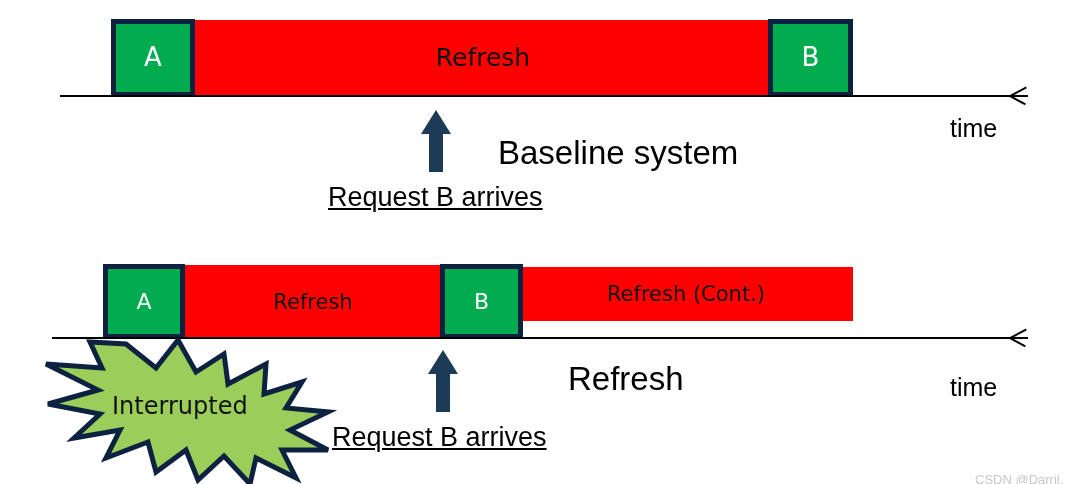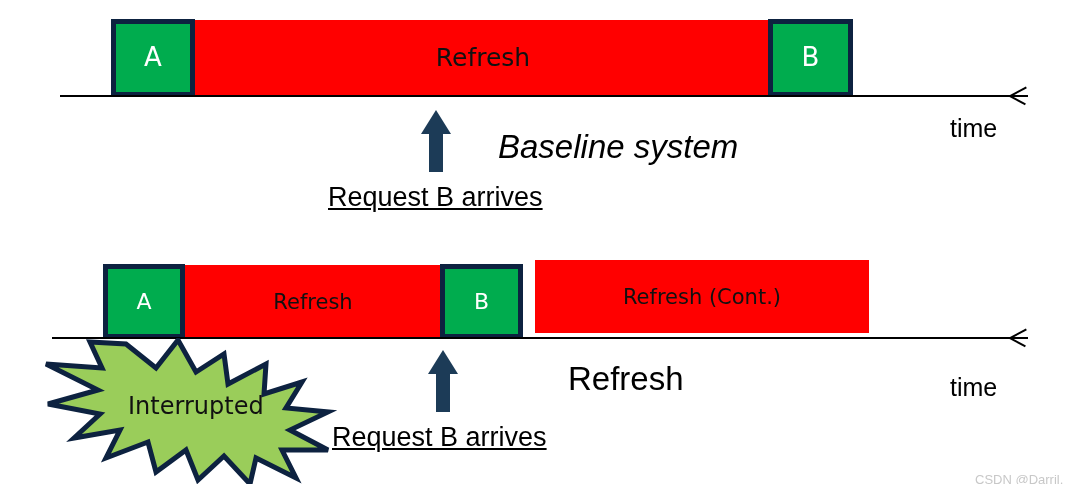--- a/index.html
+++ b/index.html
@@ -154,32 +154,32 @@
     <div class="axis-line" style="left:60px; top:95px; width:968px;"></div>
     <div class="axis-head" style="left:1010px; top:95px;"></div>
 
     <div class="up-arrow" style="left:421px; top:110px; width:30px; height:62px;">
       <div class="head" style="left:0px;"></div>
       <div class="shaft" style="left:8px; top:22px; width:14px; height:40px;"></div>
     </div>
 
     <div class="free-text txt-request" style="left:328px; top:182px;">Request B arrives</div>
 
-    <div class="free-text txt-big" style="left:498px; top:128px;font-style:italic;">Baseline system</div>
+    <div class="free-text txt-big" style="left:498px; top:134px;">Baseline system</div>
 
     <div class="free-text txt-time" style="left:950px; top:114px;">time</div>
   </div>
 
   <div>
 
     <div class="bar bar-red" style="left:182px; top:265px; width:262px; height:73px;">
       <div class="bar-label label-black label-small-black">Refresh</div>
     </div>
 
-    <div class="bar bar-red" style="left:519px; top:260px; width:334px; height:73px;margin-left:16px;">
+    <div class="bar bar-red" style="left:519px; top:267px; width:334px; height:54px;">
       <div class="bar-label label-black label-small-black">Refresh (Cont.)</div>
     </div>
 
     <div class="bar bar-green" style="left:103px; top:264px; width:82px; height:75px;">
       <div class="bar-label label-white label-small-white">A</div>
     </div>
 
     <div class="bar bar-green" style="left:440px; top:264px; width:83px; height:75px;">
       <div class="bar-label label-white label-small-white">B</div>
     </div>
@@ -188,21 +188,21 @@
     <div class="axis-head" style="left:1010px; top:337px;"></div>
 
     <svg class="starburst" style="left:28px; top:338px;" width="310" height="146" viewBox="0 0 310 146">
       <polygon points="
         98,6 128,30 150,2 168,34 196,16 200,46
         238,26 236,56 274,44 258,70 300,74 262,92
         300,112 254,112 268,140 228,120 222,146 196,118
         170,142 158,112 128,134 120,104 78,120 92,92
         46,100 72,76 20,66 70,52 18,26 74,30 62,4" fill="#9ACD5A" stroke="#0D2240" stroke-width="5" stroke-linejoin="miter"></polygon>
     </svg>
-    <div class="star-text" style="left:128px; top:392px;">Interrupted</div>
+    <div class="star-text" style="left:112px; top:392px;">Interrupted</div>
 
     <div class="up-arrow" style="left:428px; top:350px; width:30px; height:62px;">
       <div class="head" style="left:0px;"></div>
       <div class="shaft" style="left:8px; top:22px; width:14px; height:40px;"></div>
     </div>
 
     <div class="free-text txt-request" style="left:332px; top:422px;">Request B arrives</div>
 
     <div class="two-line" style="left:568px; top:358px;">
       <div>Refresh</div>

